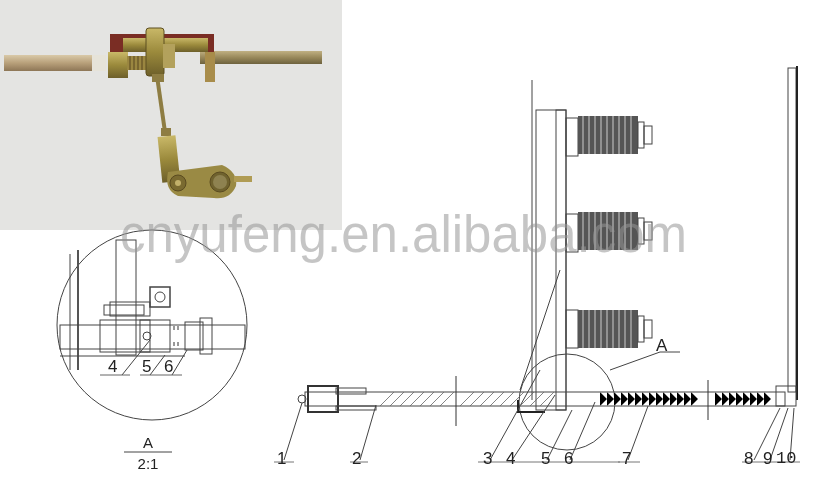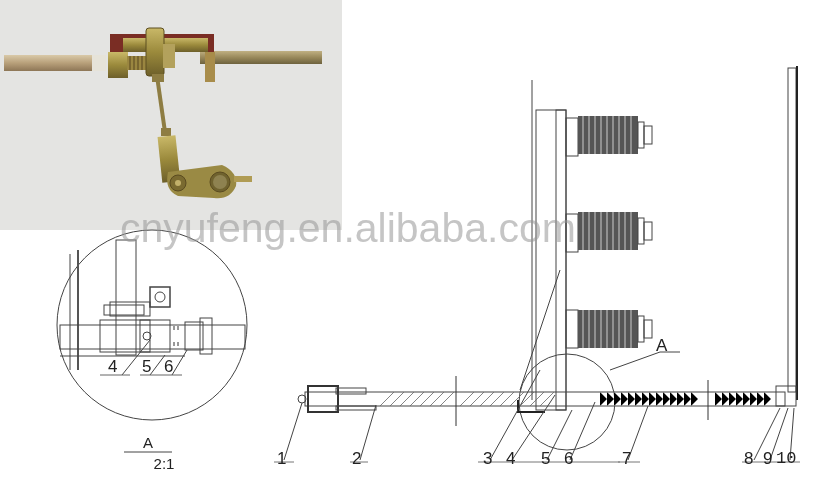--- a/index.html
+++ b/index.html
@@ -2,21 +2,21 @@
 <html><head>
 <meta charset="utf-8">
 <style>
   html, body { margin:0; padding:0; background:#ffffff; }
   body { width:819px; height:495px; position:relative; overflow:hidden; font-family:"Liberation Sans", sans-serif; }
   .photo { position:absolute; left:0; top:0; width:342px; height:230px; background:#e4e4e2; overflow:hidden; }
   .photo svg { position:absolute; left:0; top:0; }
   .drawing { position:absolute; left:0; top:0; width:819px; height:495px; }
   .callout { position:absolute; font-size:17px; color:#222; line-height:1; }
   .detail-label { position:absolute; font-size:15px; color:#222; text-align:center; width:40px; }
-  .watermark { position:absolute; left:120px; top:205px; font-size:41px; color:rgba(150,150,150,0.55); letter-spacing:0px; white-space:nowrap; font-family:"Liberation Sans", sans-serif; }
+  .watermark { position:absolute; left:120px; top:205px; font-size:51px; color:rgba(150,150,150,0.55); letter-spacing:0px; white-space:nowrap; font-family:"Liberation Sans", sans-serif; }
 </style>
 </head>
 <body>
 
 <div class="photo">
   <svg width="342" height="230" viewBox="0 0 342 230">
     <defs>
       <linearGradient id="rod" x1="0" y1="0" x2="0" y2="1">
         <stop offset="0" stop-color="#d9c9a8"></stop>
         <stop offset="0.5" stop-color="#b8a07a"></stop>
@@ -224,21 +224,21 @@
       <rect x="638" y="316" width="6" height="26" fill="none" stroke="#444"></rect>
       <rect x="644" y="320" width="8" height="18" fill="none" stroke="#444"></rect>
     </g>
   </g>
 </svg>
 
 <div class="callout" style="left:108px;top:358px;">4</div>
 <div class="callout" style="left:142px;top:358px;">5</div>
 <div class="callout" style="left:164px;top:358px;">6</div>
 <div class="detail-label" style="left:128px;top:434px;">A</div>
-<div class="detail-label" style="left:144px;top:455px;">2:1</div>
+<div class="detail-label" style="left:128px;top:455px;">2:1</div>
 
 <div class="callout" style="left:277px;top:450px;">1</div>
 <div class="callout" style="left:352px;top:450px;">2</div>
 <div class="callout" style="left:483px;top:450px;">3</div>
 <div class="callout" style="left:506px;top:450px;">4</div>
 <div class="callout" style="left:541px;top:450px;">5</div>
 <div class="callout" style="left:564px;top:450px;">6</div>
 <div class="callout" style="left:622px;top:450px;">7</div>
 <div class="callout" style="left:744px;top:450px;">8</div>
 <div class="callout" style="left:763px;top:450px;">9</div>

